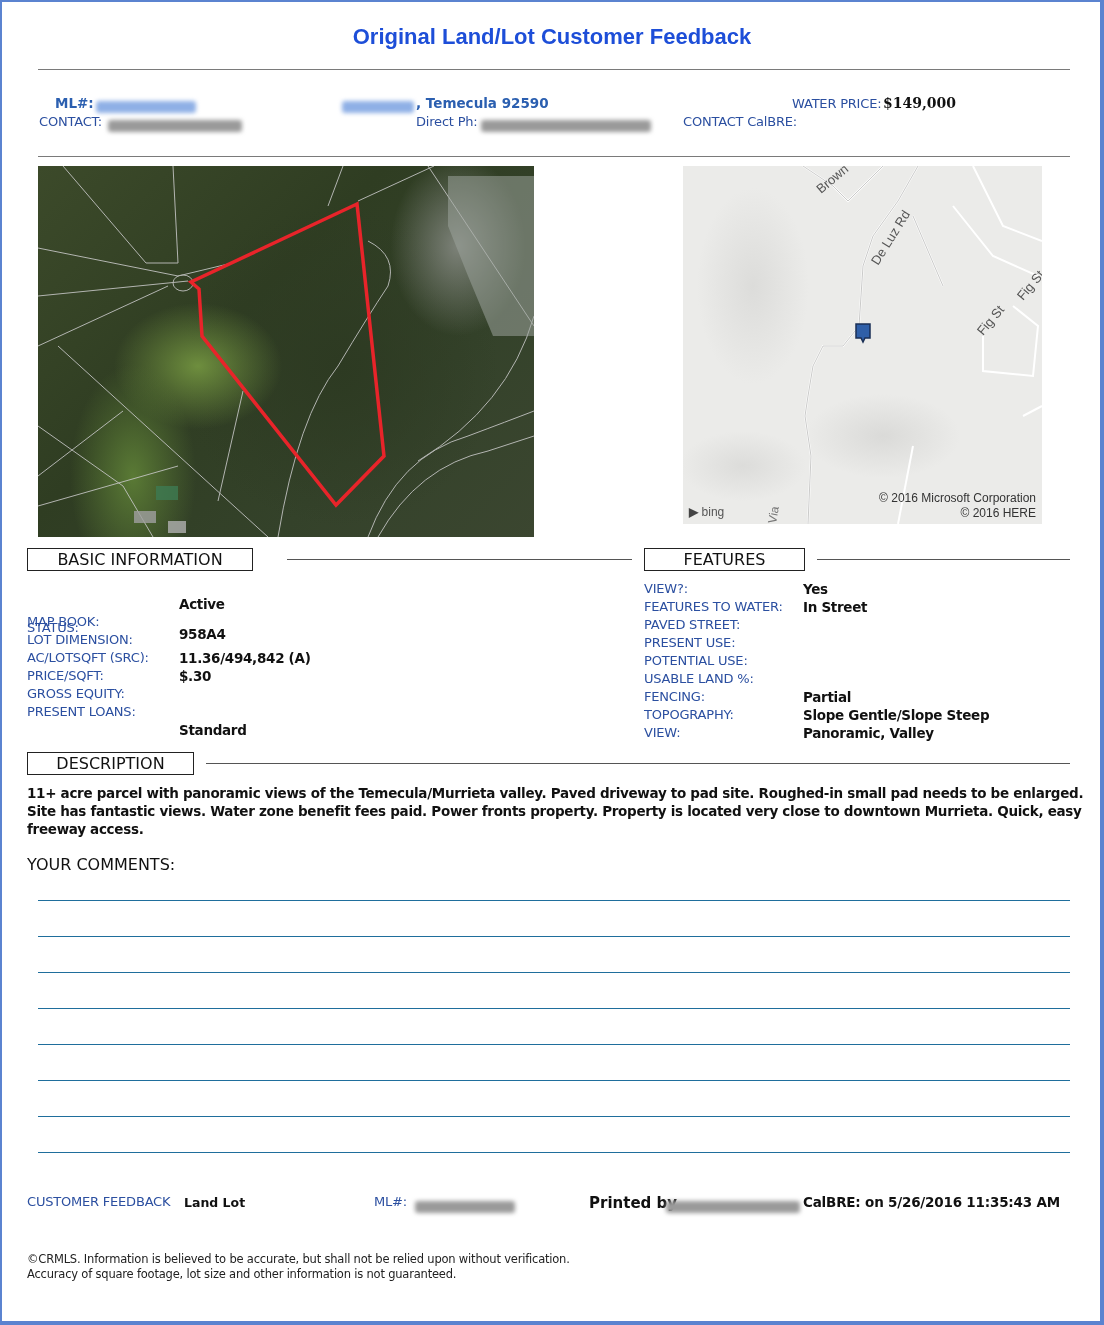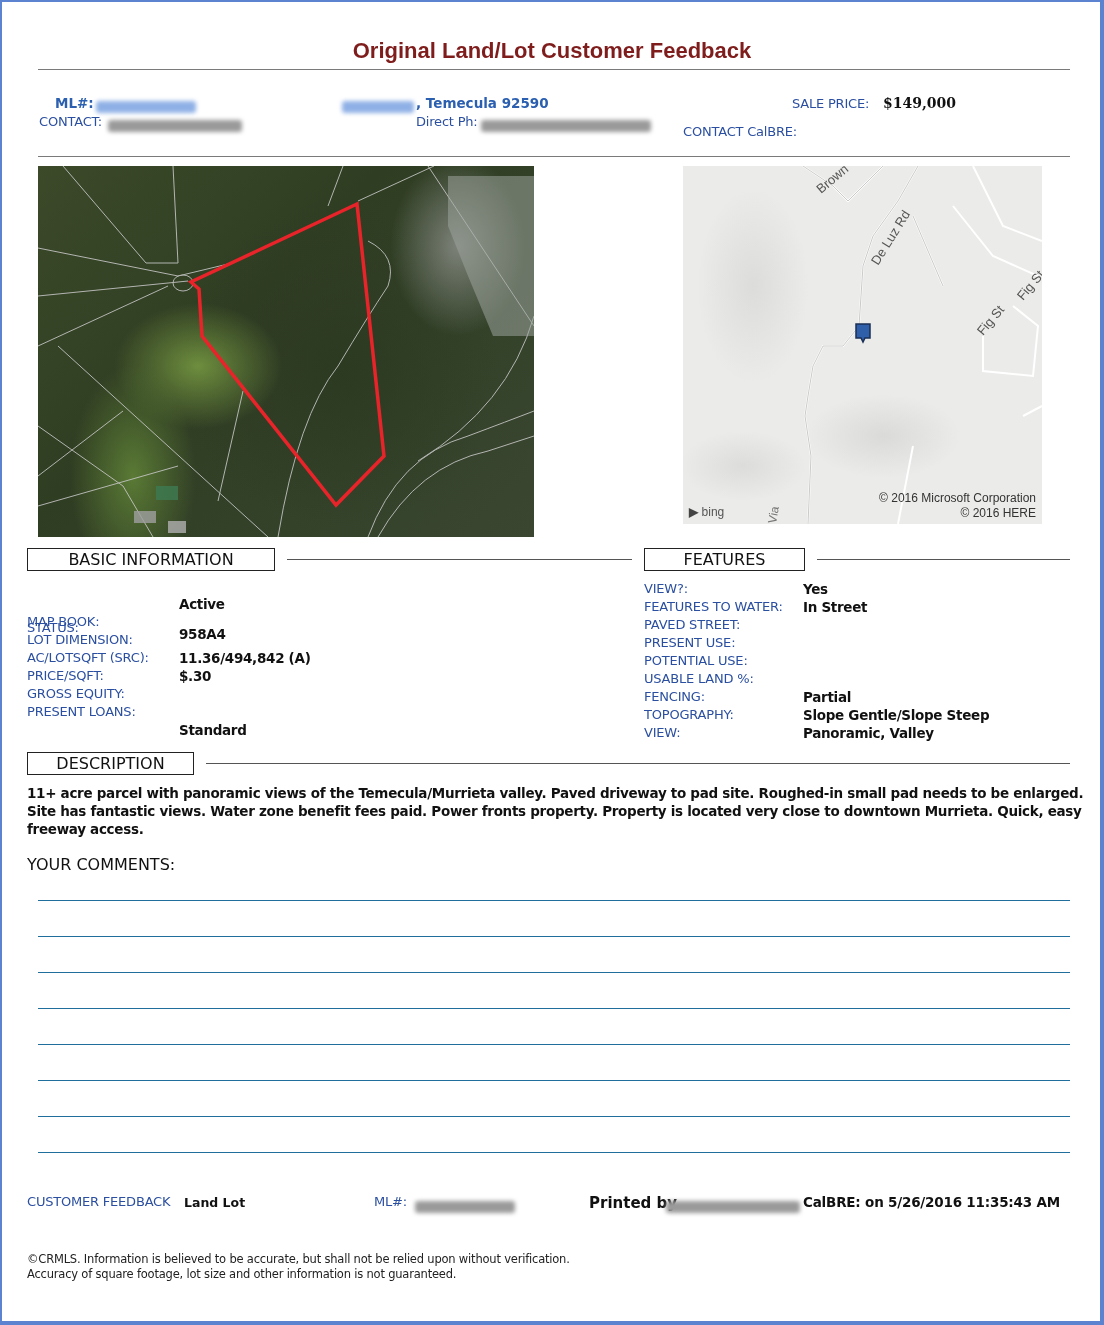--- a/index.html
+++ b/index.html
@@ -9,23 +9,23 @@
   .frame {
     position: absolute; left: 0; top: 0; width: 1104px; height: 1325px;
     border-top: 2px solid #5b83d0; border-left: 2px solid #5b83d0;
     border-right: 4px solid #5b83d0; border-bottom: 4px solid #5b83d0;
     background: #fff;
   }
 
   .abs { position: absolute; white-space: nowrap; }
 
   .title {
-    left: 0; width: 1100px; top: 36px; text-align: center;
+    left: 0; width: 1100px; top: 22px; text-align: center;
     font-family: "Liberation Sans", sans-serif; font-weight: bold;
-    font-size: 22px; color: #7f1d1d;
+    font-size: 22px; color: #1d4ed8;
   }
   .hr { position: absolute; height: 1px; background: #7a7a7a; }
 
   .lbl { font-family: "DejaVu Sans", sans-serif; font-size: 13px; color: #2b4fa0; letter-spacing: -0.2px; }
   .lbl-bold { font-family: "DejaVu Sans", sans-serif; font-size: 13.5px; font-weight: bold; color: #2b5fb0; }
   .val { font-family: "DejaVu Sans", sans-serif; font-size: 13.5px; font-weight: bold; color: #111; letter-spacing: -0.3px; }
   .price { font-family: "DejaVu Serif", serif; font-size: 14px; font-weight: bold; color: #111; }
 
   .blur {
     display: inline-block; height: 12px; border-radius: 3px; vertical-align: middle;
@@ -88,34 +88,34 @@
   <div class="abs lbl-bold" style="left:53px; top:93px;">ML#:</div>
   <div class="abs" style="left:94px; top:94px;">
     <span class="blur blue" style="width:100px;"></span>
   </div>
 
   <div class="abs" style="left:340px; top:94px;">
     <span class="blur blue" style="width:72px;"></span>
   </div>
   <div class="abs lbl-bold" style="left:414px; top:93px;">, Temecula 92590</div>
 
-  <div class="abs lbl" style="left:790px; top:94px;">SALE PRICE:</div>
+  <div class="abs lbl" style="left:790px; top:94px;">WATER PRICE:</div>
   <div class="abs price" style="left:881px; top:93px;">$149,000</div>
 
   <div class="abs lbl" style="left:37px; top:112px;">CONTACT:</div>
   <div class="abs" style="left:106px; top:113px;">
     <span class="blur grey" style="width:134px;"></span>
   </div>
 
   <div class="abs lbl" style="left:414px; top:112px;text-align:right;">Direct Ph:</div>
   <div class="abs" style="left:479px; top:113px;">
     <span class="blur grey" style="width:170px;"></span>
   </div>
 
-  <div class="abs lbl" style="left:681px; top:112px;margin-top:10px;">CONTACT CalBRE:</div>
+  <div class="abs lbl" style="left:681px; top:112px;">CONTACT CalBRE:</div>
 
   <div class="hr" style="left:36px; top:154px; width:1032px;"></div>
 
   <div class="aerial">
     <svg width="496" height="371" viewBox="0 0 496 371">
       <g stroke="#c9c9c9" stroke-width="1" fill="none" opacity="0.85">
         <path d="M0 82 L140 110 L190 98"></path>
         <path d="M0 130 L150 115"></path>
         <path d="M0 180 L130 120"></path>
         <path d="M25 0 L108 97 L140 97 L135 0"></path>
@@ -173,21 +173,21 @@
       </g>
     </svg>
     <div class="abs map-copy" style="top:325px;">© 2016 Microsoft Corporation</div>
     <div class="abs map-copy" style="top:340px;">© 2016 HERE</div>
     <div class="abs bing">
       <span style="font-weight:bold; color:#444;">▶</span>
       <span>bing</span>
     </div>
   </div>
 
-  <div class="sec-box" style="left:25px; top:546px; width:248px;">BASIC INFORMATION</div>
+  <div class="sec-box" style="left:25px; top:546px; width:226px;">BASIC INFORMATION</div>
   <div class="hr" style="left:285px; top:557px; width:345px; background:#555;"></div>
 
   <div class="abs lbl" style="left:25px; top:594px;margin-top:24px;">STATUS:</div>
   <div class="abs val" style="left:177px; top:594px;">Active</div>
 
   <div class="abs lbl" style="left:25px; top:612px;">MAP BOOK:</div>
   <div class="abs val" style="left:177px; top:624px;">958A4</div>
 
   <div class="abs lbl" style="left:25px; top:630px;">LOT DIMENSION:</div>
   <div class="abs val" style="left:177px; top:630px;"></div>

